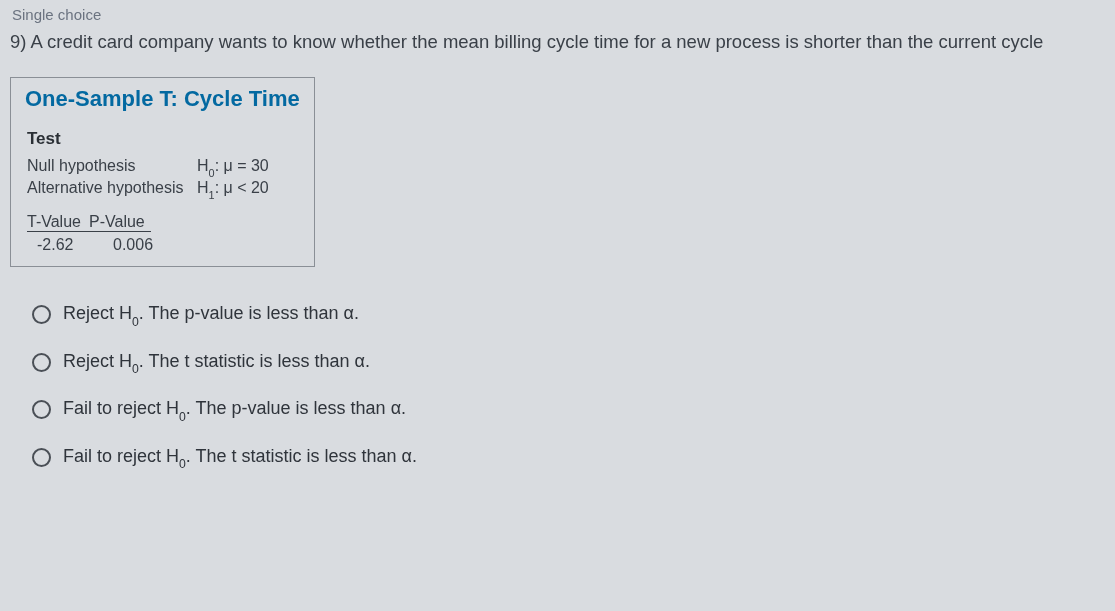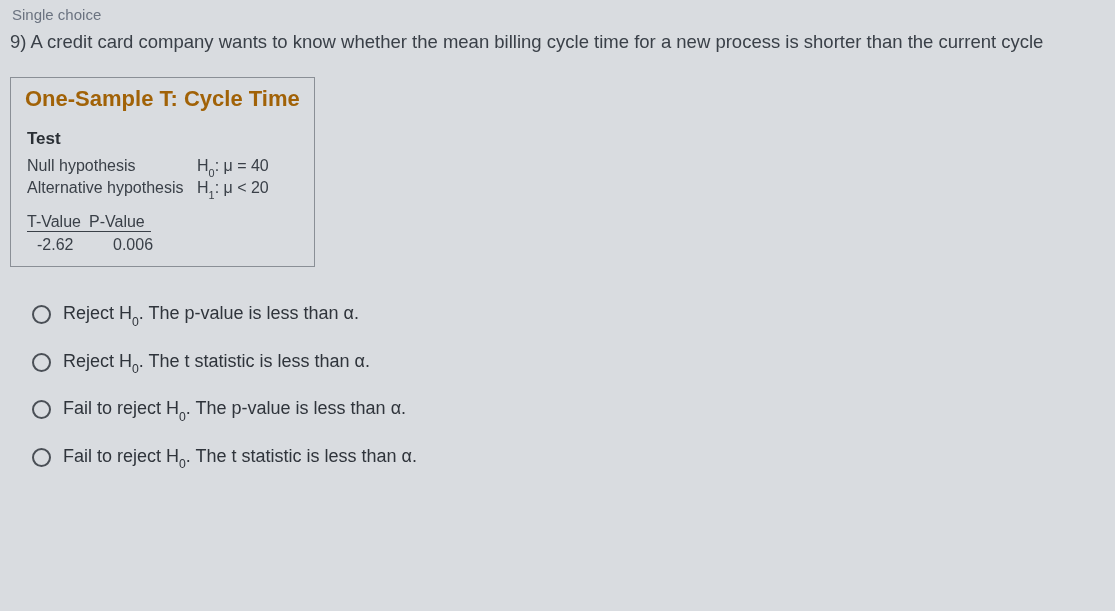--- a/index.html
+++ b/index.html
@@ -28,21 +28,21 @@
     .output-box {
       border: 1px solid #8a8f96;
       background: #d9dce0;
       display: inline-block;
       padding: 0;
       margin-bottom: 36px;
     }
     .box-title {
       font-size: 22px;
       font-weight: 600;
-      color: #a16207;
+      color: #0369a1;
       padding: 8px 14px 10px 14px;
       border-bottom: 1px solid transparent;
     }
     .box-inner {
       padding: 6px 14px 12px 16px;
     }
     .test-heading {
       font-size: 17px;
       font-weight: 600;
       color: #2a2f35;
@@ -87,21 +87,21 @@
   <span>9) A credit card company wants to know whether the mean billing cycle time for a new process is shorter than the current cycle</span><br>
 </div>
 
 <div class="output-box">
   <div class="box-title">One-Sample T: Cycle Time</div>
   <div class="box-inner">
     <div class="test-heading">Test</div>
     <div class="hyp-row">
       <div class="hyp-label">Null hypothesis</div>
       <div class="hyp-val">
-        <span>H</span><span class="sub0">0</span><span>: μ = 40</span>
+        <span>H</span><span class="sub0">0</span><span>: μ = 30</span>
       </div>
     </div>
     <div class="hyp-row">
       <div class="hyp-label">Alternative hypothesis</div>
       <div class="hyp-val">
         <span>H</span><span class="sub0">1</span><span>: μ &lt; 20</span>
       </div>
     </div>
     <div class="tp-header">
       <div class="col1">T-Value</div>

